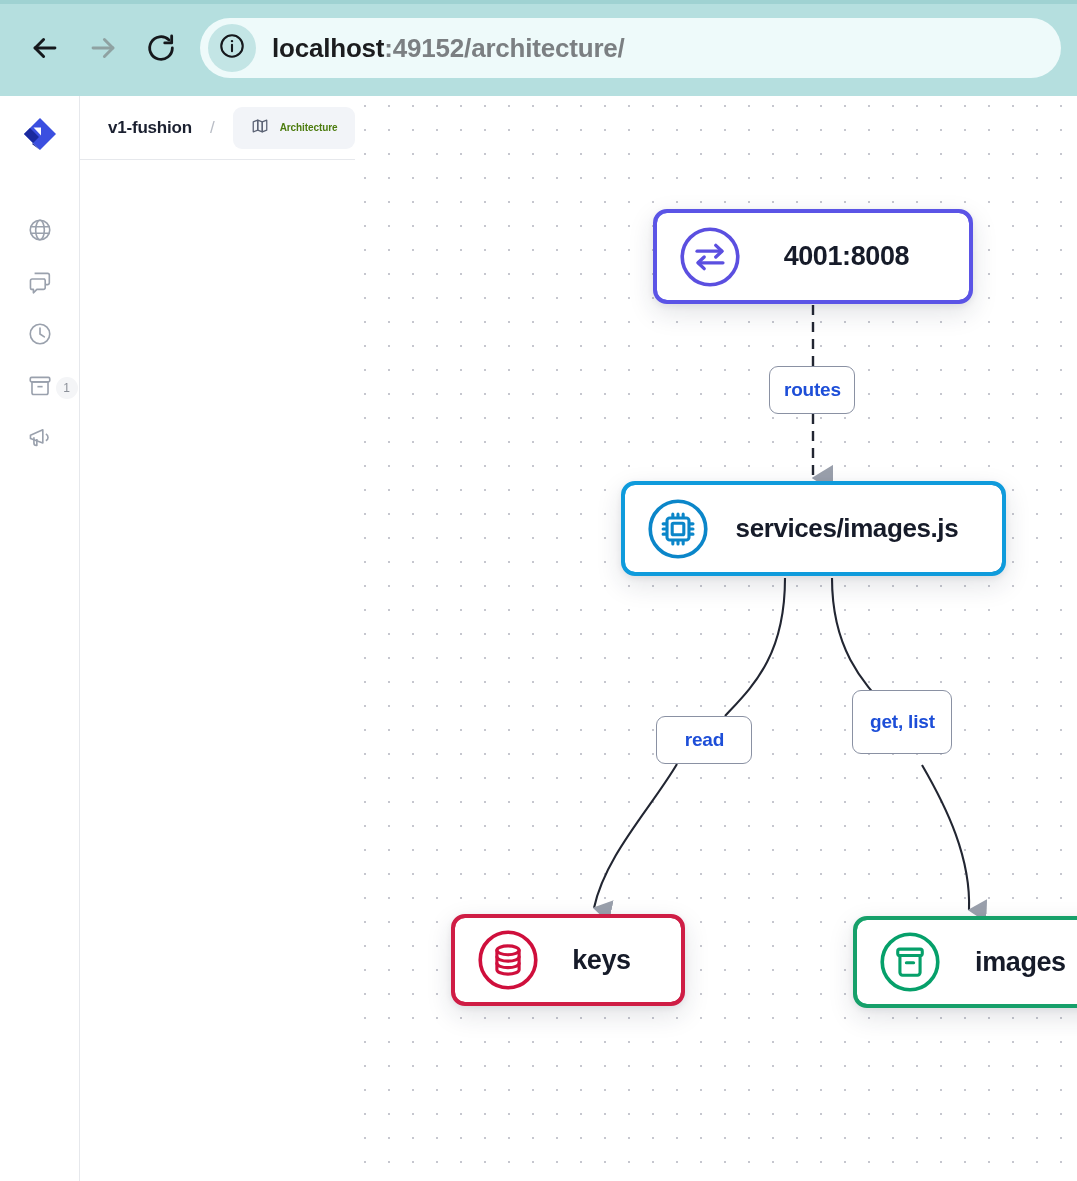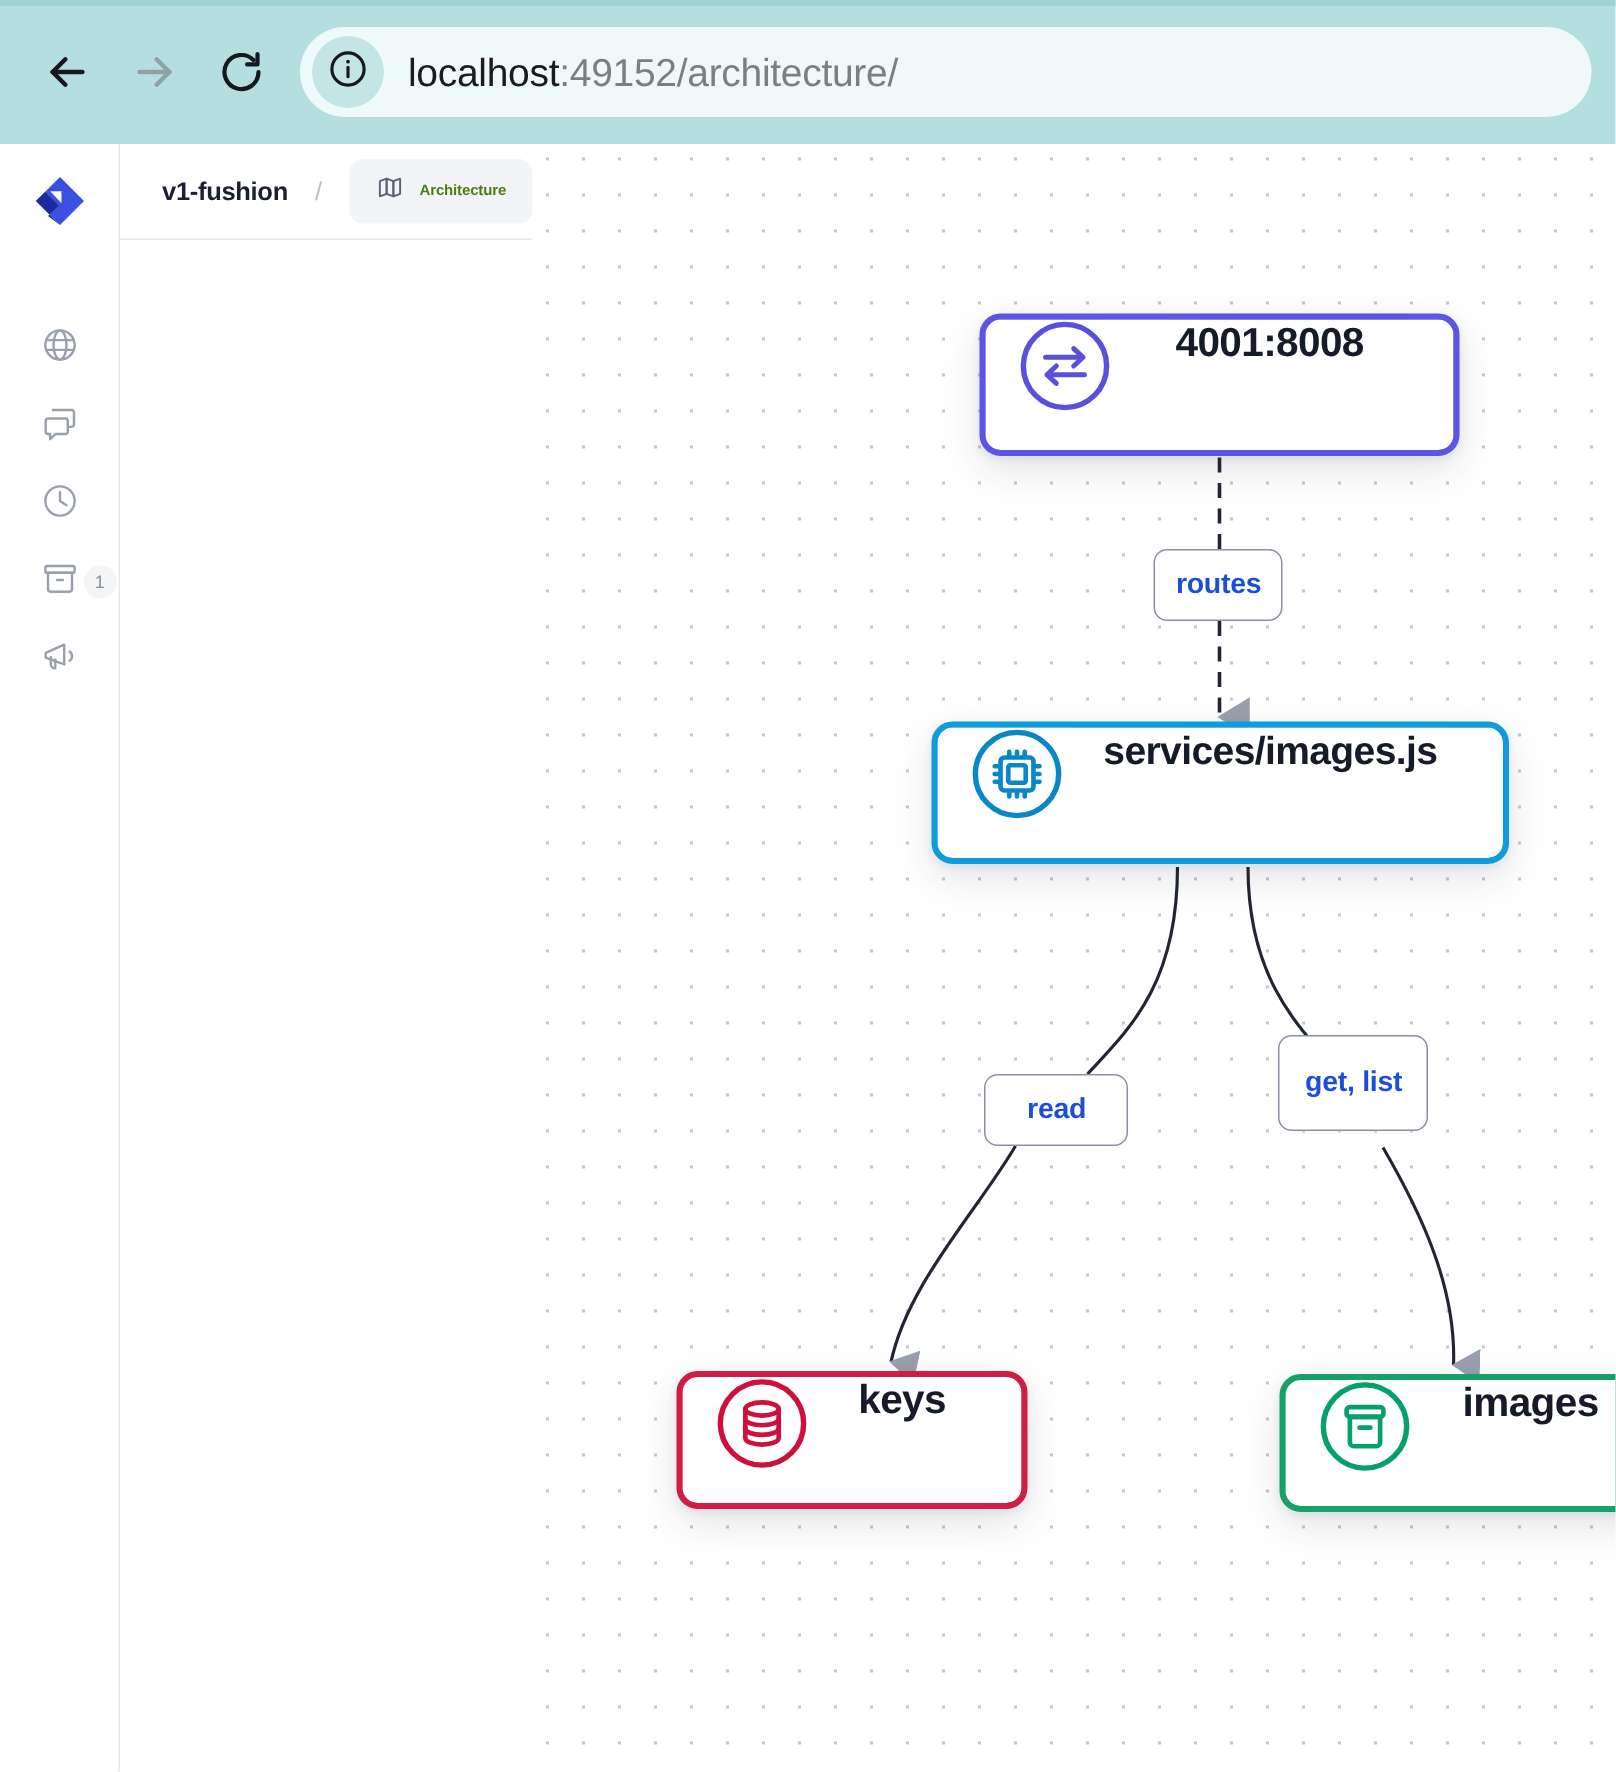--- a/index.html
+++ b/index.html
@@ -31,20 +31,21 @@
 
   #url-pill {
     margin-left: 10px;
     flex: 1 1 auto;
     height: 60px;
     background: #eefafa;
     border-radius: 30px;
     display: flex; align-items: center;
     padding-left: 8px;
     overflow: hidden;
+    font-weight: bold;
   }
   #site-info-chip {
     width: 48px; height: 48px; border-radius: 50%;
     background: #c3e5e5;
     display: flex; align-items: center; justify-content: center;
     flex: 0 0 auto;
   }
   #url-text {
     margin-left: 16px;
     font-size: 26px;
@@ -127,21 +128,21 @@
   
   .node {
     position: absolute;
     background: #ffffff;
     border-radius: 14px;
     display: flex; align-items: center;
     border: 4px solid transparent;
     box-shadow: 0 9px 26px rgba(30,35,60,.13), 0 2px 6px rgba(30,35,60,.07);
   }
   .node-inner {
-    display: flex; align-items: flex-start; width: 100%; height: 100%;
+    display: flex; align-items: center; width: 100%; height: 100%;
     padding-left: 22px;
   }
   .node-icon {
     width: 62px; height: 62px; border-radius: 50%;
     display: flex; align-items: center; justify-content: center;
     flex: 0 0 auto;
   }
   .node-label {
     flex: 1 1 auto; text-align: center;
     font-size: 27px; font-weight: bold; color: #161b29;

